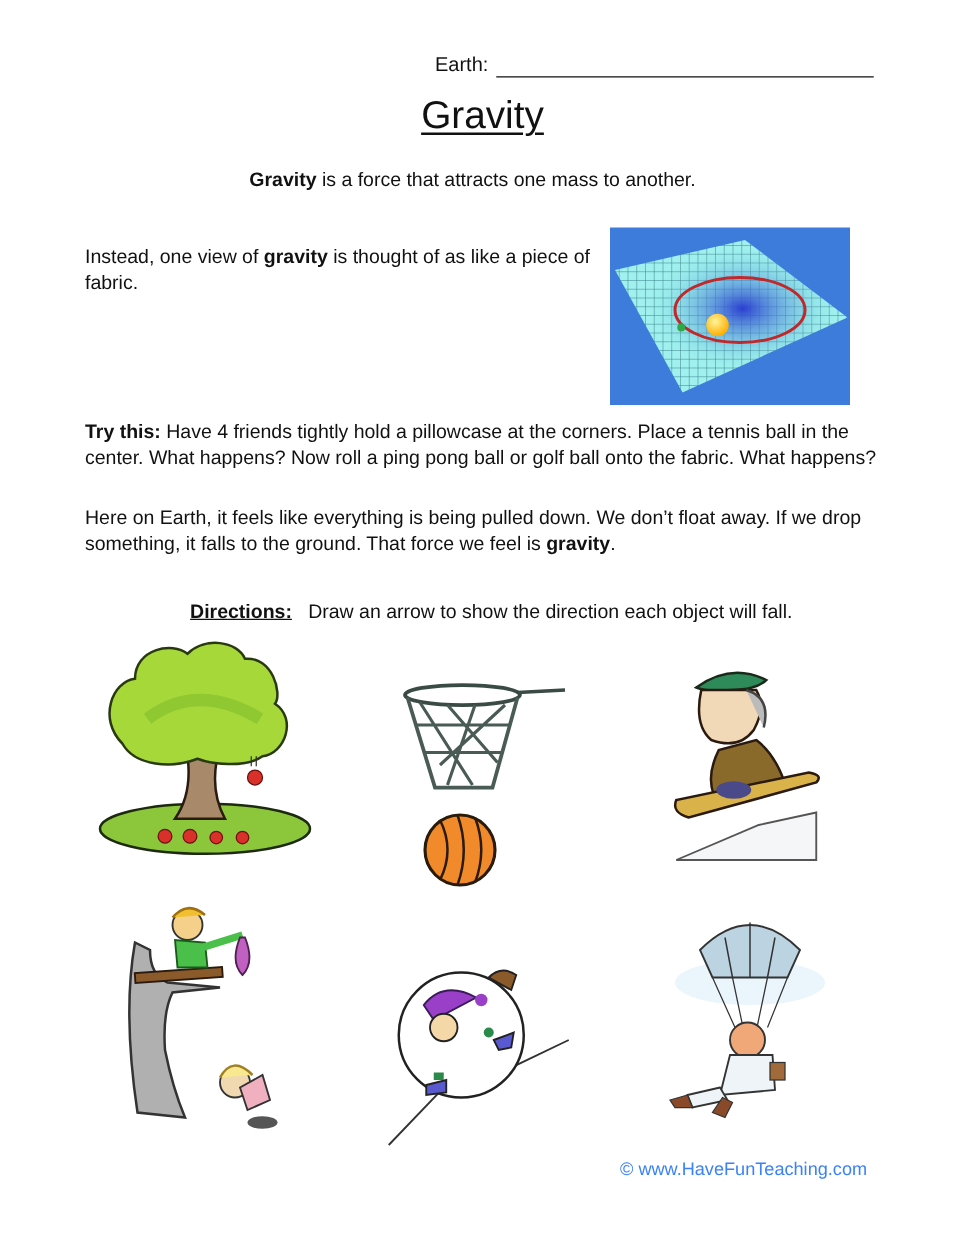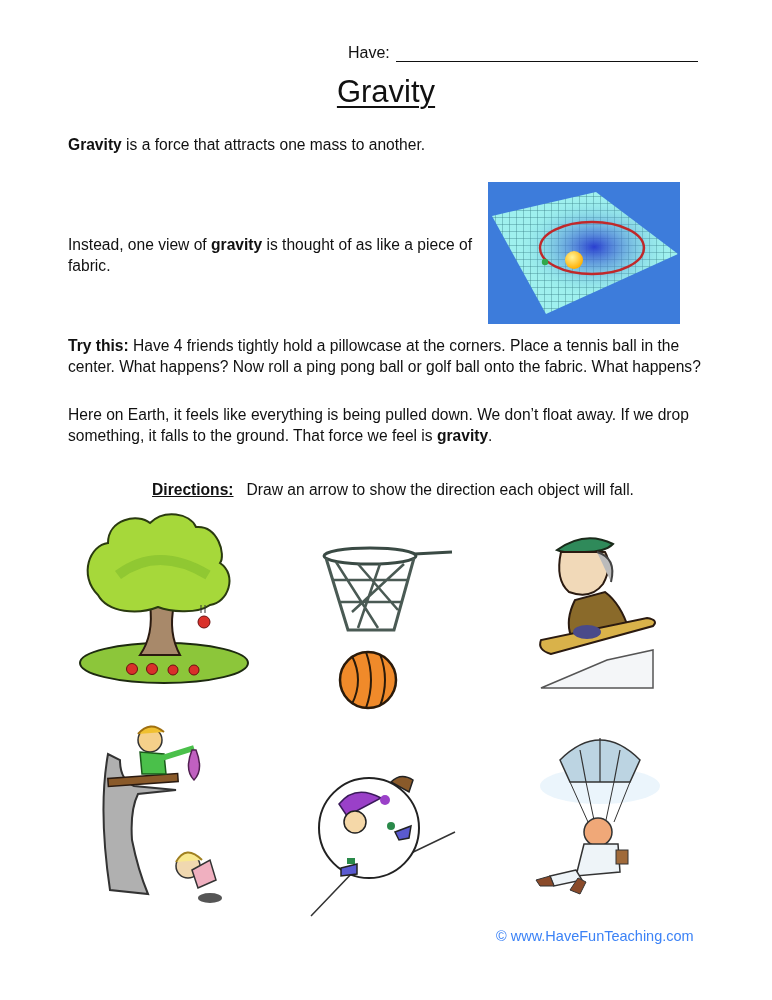--- a/index.html
+++ b/index.html
@@ -3,36 +3,36 @@
 <meta charset="utf-8">
 <style>
   html, body { margin: 0; padding: 0; background: #ffffff; }
   body { width: 772px; height: 1000px; position: relative; overflow: hidden; font-family: "Liberation Sans", sans-serif; color: #111; }
   .abs { position: absolute; }
   .name-row { left: 348px; top: 44px; font-size: 16px; display: flex; align-items: flex-end; }
   .name-label { margin-right: 6px; }
   .name-line { width: 302px; border-bottom: 1.5px solid #111; height: 16px; }
   .title { left: 0; width: 772px; top: 74px; text-align: center; font-size: 31px; text-decoration: underline; text-decoration-thickness: 2px; text-underline-offset: 4px; }
   .para { left: 68px; font-size: 15.6px; line-height: 21px; }
-  .p1 { top: 134px; width: 620px; }
-  .p2 { top: 195px; width: 420px; margin-top: 39px; }
+  .p1 { top: 134px; width: 620px; text-align: center; }
+  .p2 { top: 195px; width: 420px; }
   .p3 { top: 335px; width: 650px; }
   .p4 { top: 404px; width: 650px; }
   .p5 { top: 479px; width: 650px; text-align: center; }
   b { font-weight: bold; }
   .u { text-decoration: underline; }
   .fabric-img { left: 488px; top: 182px; width: 192px; height: 142px; background: #3d7cdb; overflow: hidden; }
   .pic { position: absolute; }
   .footer { left: 496px; top: 928px; font-size: 14.5px; color: #3b82f6; }
 </style>
 </head>
 <body>
 
 <div class="abs name-row">
-  <span class="name-label">Have:</span>
+  <span class="name-label">Earth:</span>
   <span class="name-line"></span>
 </div>
 
 <div class="abs title">Gravity</div>
 
 <div class="abs para p1">
   <b>Gravity</b><span> is a force that attracts one mass to another.</span><br>
 </div>
 
 <div class="abs para p2">

